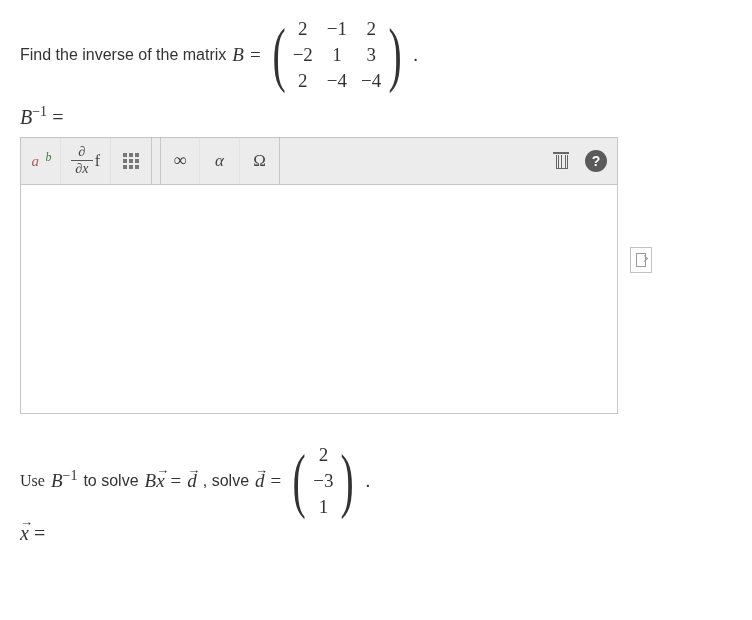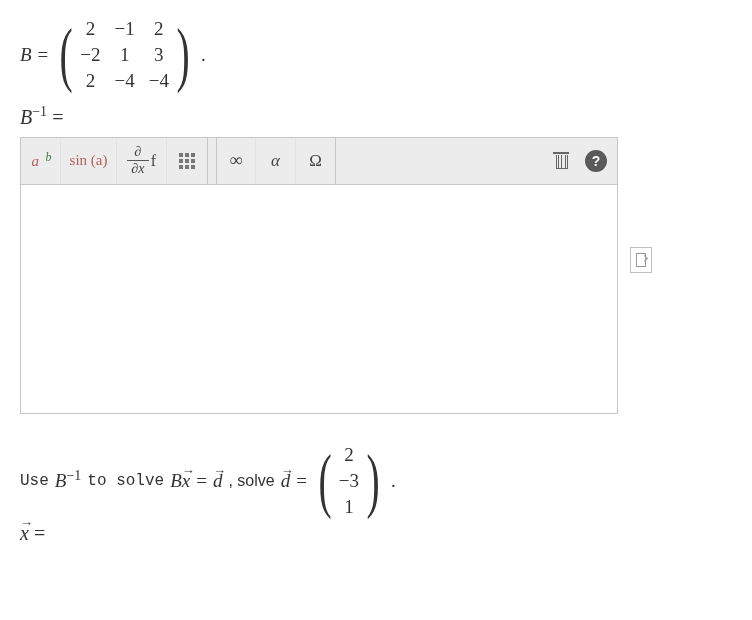--- a/index.html
+++ b/index.html
@@ -58,20 +58,21 @@
   .second-q { display: flex; align-items: center; gap: 6px; margin-top: 30px; }
   .trash-body { width: 12px; height: 14px; border: 1.5px solid #666; border-top: none; display: flex; justify-content: space-around; }
   .trash-body span { width: 1px; background: #666; }
   .trash-lid { width: 16px; height: 2px; background: #666; position: relative; top: -1px; margin-left: -2px; }
   .trash-wrap { display: flex; flex-direction: column; align-items: center; }
 </style>
 </head>
 <body>
 
 <div class="problem-row">
+  <span class="prompt-text">Find the inverse of the matrix</span>
   <span class="math" style="font-style:italic">B</span>
   <span class="math">=</span>
   <span class="matrix">
     <span class="matrix-paren">(</span>
     <span class="matrix-body">
       <span>2</span>
       <span>−1</span>
       <span>2</span>
       <span>−2</span>
       <span>1</span>
@@ -92,23 +93,20 @@
 
 <div class="editor-wrap">
   <div class="editor-box">
     <div class="toolbar">
       <div class="tgroup">
         <div class="tbtn">
           <span class="tab-ab">
             <span class="a">a</span>
             <span class="b">b</span>
           </span>
-        </div>
-        <div class="tbtn" style="width:56px;color:#b35f5f">
-          <span style="font-size:15px">sin (a)</span>
         </div>
         <div class="tbtn" style="width:50px">
           <div class="pf-row">
             <div class="partial-frac">
               <span class="num">∂</span>
               <span class="bar"></span>
               <span class="den">∂x</span>
             </div>
             <span class="f">f</span>
           </div>
@@ -156,25 +154,25 @@
       </div>
     </div>
     <div class="editor-area" contenteditable="true" style=""></div>
   </div>
   <div class="side-icon">
     <div class="side-icon-inner"></div>
   </div>
 </div>
 
 <div class="second-q math">
-  <span style="font-family:Liberation Mono, monospace;font-size:16px">Use</span>
+  <span style="font-family:Liberation Serif, serif;font-size:16px">Use</span>
   <span>
     <span style="font-style:italic">B</span><span class="sup">−1</span>
   </span>
-  <span style="font-family:Liberation Mono, monospace;font-size:16px">to solve</span>
+  <span style="font-family:Liberation Sans, sans-serif;font-size:16px">to solve</span>
   <span>
     <span style="font-style:italic">B</span><span class="vec"><span class="arrow">→</span><span style="font-style:italic">x</span></span>
   </span>
   <span>=</span>
   <span class="vec"><span class="arrow">→</span><span style="font-style:italic">d</span></span>
   <span style="font-family:Arial;font-size:16px">, solve</span>
   <span class="vec"><span class="arrow">→</span><span style="font-style:italic">d</span></span>
   <span>=</span>
   <span class="matrix col-vec">
     <span class="matrix-paren">(</span>

